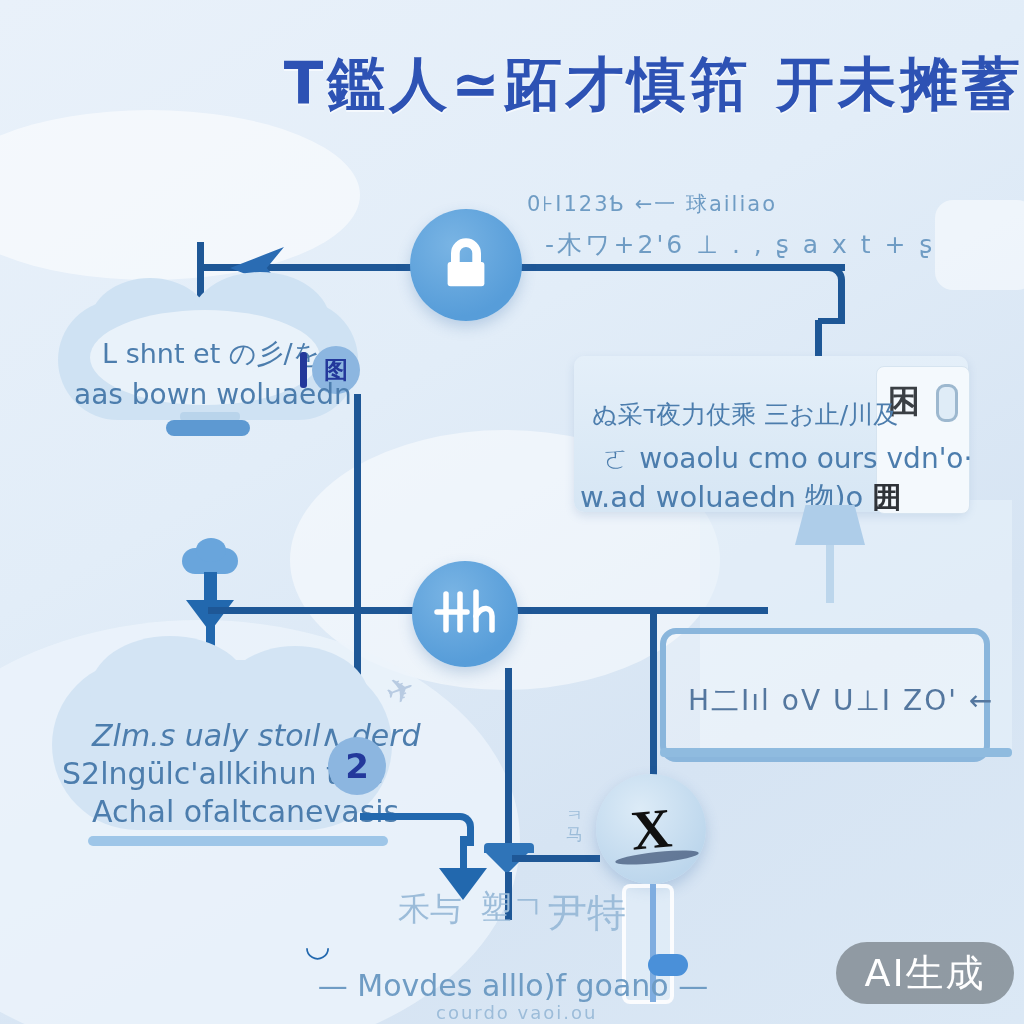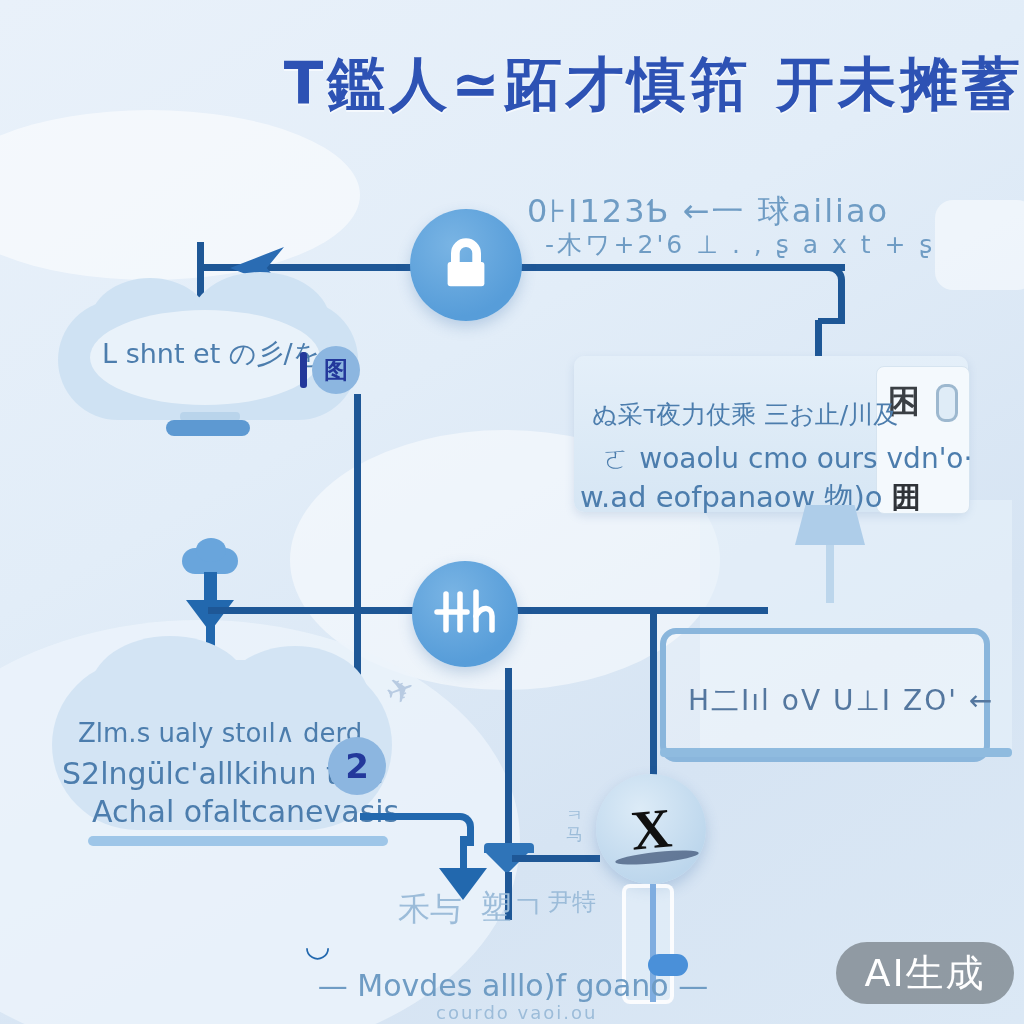--- a/index.html
+++ b/index.html
@@ -37,21 +37,21 @@
 <div class="stage">
 
   <div class="blob" style="left:-60px;top:110px;width:420px;height:170px;background:rgba(255,255,255,.55);"></div>
   <div class="blob" style="left:290px;top:430px;width:430px;height:260px;background:rgba(255,255,255,.5);"></div>
   <div class="blob" style="left:-120px;top:620px;width:640px;height:440px;background:rgba(236,244,251,.8);"></div>
   <div class="softbox" style="left:935px;top:200px;width:100px;height:90px;"></div>
   <div class="abs" style="left:700px;top:500px;width:312px;height:256px;background:rgba(232,241,250,.6);"></div>
 
   <div class="title">T鑑人≃跖才慎筘 开未摊蓄</div>
 
-  <div class="txt faint" style="left:527px;top:190px;font-size:32px;letter-spacing:2px;">0⊦I123Ƅ ←一 球ailiao</div>
+  <div class="txt faint" style="left:527px;top:190px;font-size:21px;letter-spacing:2px;">0⊦I123Ƅ ←一 球ailiao</div>
   <div class="txt faint" style="left:545px;top:228px;font-size:25px;letter-spacing:3px;">-木ワ+2'6 ⊥ . , ʂ a x t + ʂ</div>
 
   <div class="ln" style="left:197px;top:242px;width:7px;height:70px;"></div>
   <div class="ln" style="left:197px;top:264px;width:648px;height:7px;"></div>
   <div class="arrow-left" style="left:230px;top:247px;"></div>
   <div class="corner-tr" style="left:805px;top:264px;width:33px;height:44px;"></div>
   <div class="ln" style="left:838px;top:300px;width:7px;height:24px;"></div>
   <div class="ln" style="left:818px;top:318px;width:27px;height:6px;"></div>
   <div class="ln" style="left:815px;top:320px;width:7px;height:62px;"></div>
 
@@ -66,20 +66,21 @@
 
   <div class="blob cloudfill" style="left:58px;top:300px;width:300px;height:120px;border-radius:60px;"></div>
   <div class="blob cloudfill" style="left:90px;top:278px;width:120px;height:90px;"></div>
   <div class="blob cloudfill" style="left:190px;top:272px;width:140px;height:100px;"></div>
   <div class="blob" style="left:90px;top:310px;width:230px;height:95px;background:rgba(255,255,255,.55);"></div>
   <div class="txt" style="left:102px;top:336px;font-size:27px;">L shnt et の彡/を</div>
   <div class="abs" style="left:300px;top:352px;width:7px;height:36px;background:#23389b;border-radius:3px;"></div>
   <div class="badge-circle" style="left:312px;top:346px;width:48px;height:48px;font-size:24px;">
     <span>图</span>
   </div>
+  <div class="txt" style="left:74px;top:378px;font-size:28px;">aas bown woluaedn</div>
   <div class="abs" style="left:180px;top:412px;width:60px;height:9px;background:#b9d4eb;border-radius:4px;"></div>
   <div class="abs" style="left:166px;top:420px;width:84px;height:16px;background:#5d99d2;border-radius:9px;"></div>
 
   <div class="ln" style="left:354px;top:394px;width:7px;height:282px;"></div>
 
   <div class="blob" style="left:182px;top:548px;width:56px;height:26px;background:#69a5dc;border-radius:16px;"></div>
   <div class="blob" style="left:196px;top:538px;width:30px;height:24px;background:#69a5dc;"></div>
   <div class="abs" style="left:204px;top:572px;width:13px;height:32px;background:#2268ae;"></div>
   <div class="tri-down" style="left:186px;top:600px;"></div>
   <div class="abs" style="left:206px;top:624px;width:9px;height:26px;background:#2268ae;"></div>
@@ -105,33 +106,33 @@
   <div class="abs" style="left:660px;top:628px;width:318px;height:122px;border:6px solid #8ab6dc;border-radius:16px;background:rgba(255,255,255,.28);"></div>
   <div class="txt" style="left:688px;top:682px;font-size:28px;color:#54779f;letter-spacing:2px;">H二Iıl oV U⊥I ZO' ←</div>
 
   <div class="abs" style="left:574px;top:356px;width:394px;height:156px;background:linear-gradient(#e4eff9,#d6e6f4);border-radius:10px;box-shadow:0 4px 10px rgba(90,130,180,.18);"></div>
   <div class="card" style="left:876px;top:366px;width:92px;height:146px;"></div>
   <div class="txt" style="left:888px;top:380px;font-size:32px;color:#3a3f44;font-weight:600;">困</div>
   <div class="abs" style="left:936px;top:384px;width:16px;height:32px;border:3px solid #9db8cf;border-radius:9px;background:#dfecf7;"></div>
   <div class="txt" style="left:592px;top:398px;font-size:25px;">ぬ采ד夜力仗乘 三お止/川及</div>
   <div class="txt" style="left:602px;top:440px;font-size:28px;">ㄛ woaolu cmo ours vdn'o·</div>
   <div class="txt" style="left:580px;top:478px;font-size:29px;">
-    <span>w.ad eofpanaow 物)o</span>
+    <span>w.ad woluaedn 物)o</span>
     <span style="color:#2f3338;font-weight:700;">囲</span>
   </div>
 
   <div class="abs" style="left:795px;top:505px;width:70px;height:40px;background:#aecde9;clip-path:polygon(15% 0,85% 0,100% 100%,0 100%);"></div>
   <div class="abs" style="left:826px;top:545px;width:8px;height:58px;background:#bcd6ec;"></div>
   <div class="abs" style="left:660px;top:748px;width:352px;height:9px;background:#8fbbdf;border-radius:4px;"></div>
 
   <div class="blob cloudfill" style="left:52px;top:660px;width:340px;height:170px;border-radius:90px;background:#d3e4f4;"></div>
   <div class="blob" style="left:90px;top:636px;width:160px;height:110px;background:#d3e4f4;"></div>
   <div class="blob" style="left:220px;top:646px;width:150px;height:110px;background:#d3e4f4;"></div>
   <div class="abs" style="left:88px;top:836px;width:300px;height:10px;background:#9ec6e8;border-radius:5px;"></div>
-  <div class="txt" style="left:78px;top:718px;font-size:26px;">Zlm.s ualy stoıl∧ derd</div>
+  <div class="txt" style="left:92px;top:718px;font-size:30px;font-style:italic;">Zlm.s ualy stoıl∧ derd</div>
   <div class="txt" style="left:62px;top:756px;font-size:30px;">S2lngülc'allkihun th'e</div>
   <div class="txt" style="left:92px;top:794px;font-size:30px;">Achal ofaltcanevasis</div>
   <div class="badge-circle" style="left:328px;top:737px;width:58px;height:58px;font-size:34px;">
     <span>2</span>
   </div>
 
   <div class="abs" style="left:360px;top:813px;width:92px;height:7px;background:#2268ae;"></div>
   <div class="corner-tr-br" style="left:440px;top:813px;width:27px;height:26px;"></div>
   <div class="abs" style="left:460px;top:836px;width:7px;height:34px;background:#2268ae;"></div>
   <div class="tri-down" style="left:439px;top:868px;"></div>
@@ -147,21 +148,21 @@
   </div>
   <div class="abs" style="left:615px;top:852px;width:84px;height:11px;background:rgba(20,40,80,.55);border-radius:50%;transform:rotate(-6deg);"></div>
   <div class="txt pseudo" style="left:566px;top:806px;width:24px;font-size:17px;white-space:normal;line-height:1.1;">ㅋ马</div>
 
   <div class="abs" style="left:622px;top:884px;width:44px;height:112px;border:4px solid rgba(255,255,255,.85);border-radius:8px;background:rgba(235,244,252,.4);"></div>
   <div class="abs" style="left:650px;top:884px;width:6px;height:118px;background:#7fade0;"></div>
   <div class="abs" style="left:648px;top:954px;width:40px;height:22px;background:#4a90d9;border-radius:12px;"></div>
 
   <div class="txt pseudo" style="left:398px;top:888px;font-size:32px;">禾与</div>
   <div class="txt pseudo" style="left:480px;top:886px;font-size:32px;">塑ㄱ</div>
-  <div class="txt pseudo" style="left:548px;top:886px;font-size:24px;">尹特</div>
+  <div class="txt pseudo" style="left:548px;top:886px;font-size:39px;">尹特</div>
   <div class="txt" style="left:306px;top:928px;font-size:30px;color:#2268ae;font-weight:bold;">◡</div>
   <div class="txt faint" style="left:278px;top:968px;width:470px;text-align:center;font-size:30px;">— Movdes alllo)f goano —</div>
   <div class="txt pseudo" style="left:436px;top:1002px;font-size:18px;letter-spacing:2px;">courdo vaoi.ou</div>
 
   <div class="txt" style="left:386px;top:670px;font-size:34px;color:rgba(110,145,190,.4);transform:rotate(-20deg);">✈</div>
 
   <div class="ai-badge">
     <span>AI生成</span>
   </div>
 

